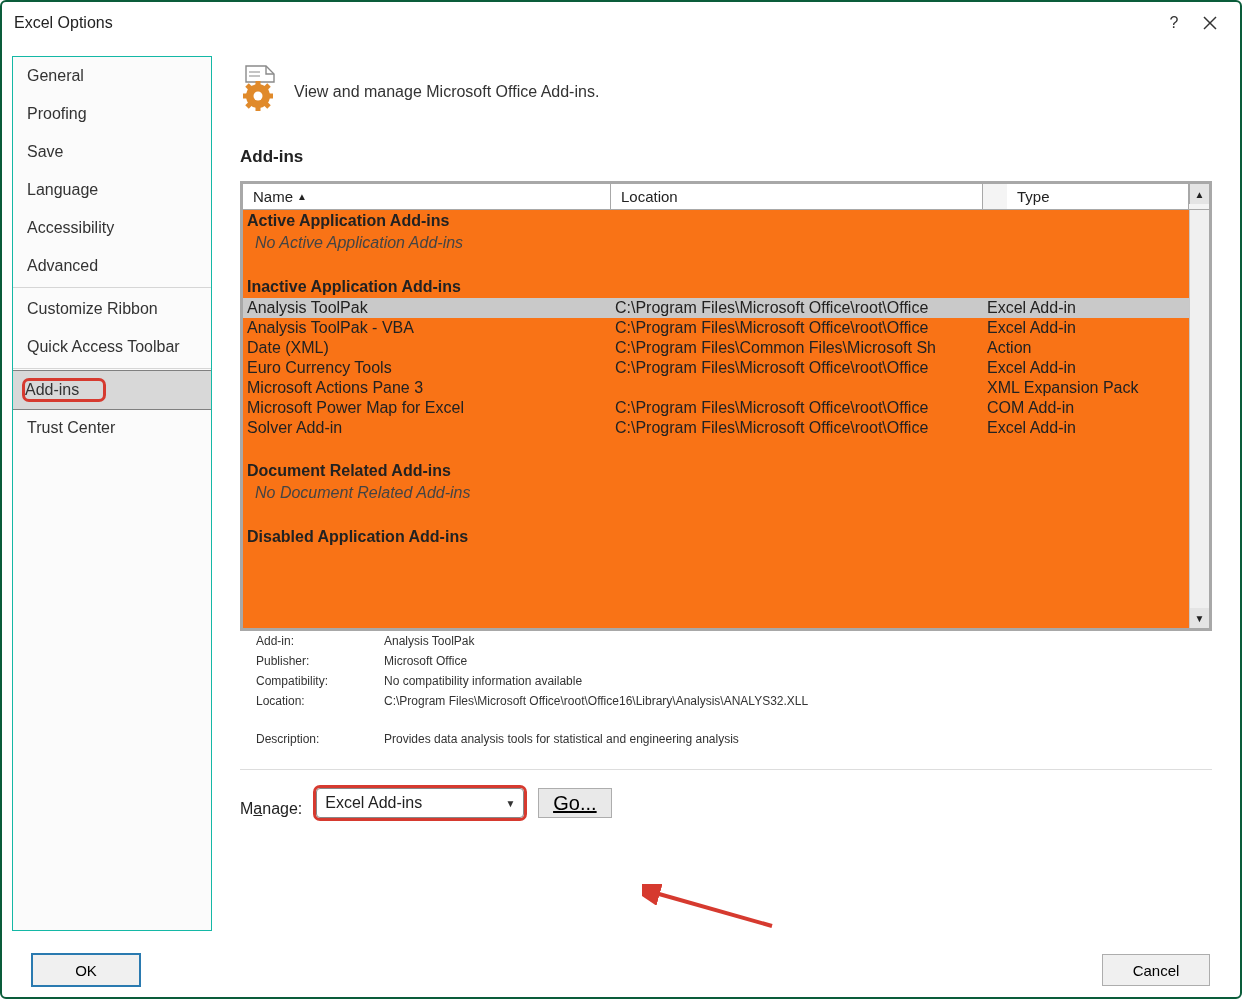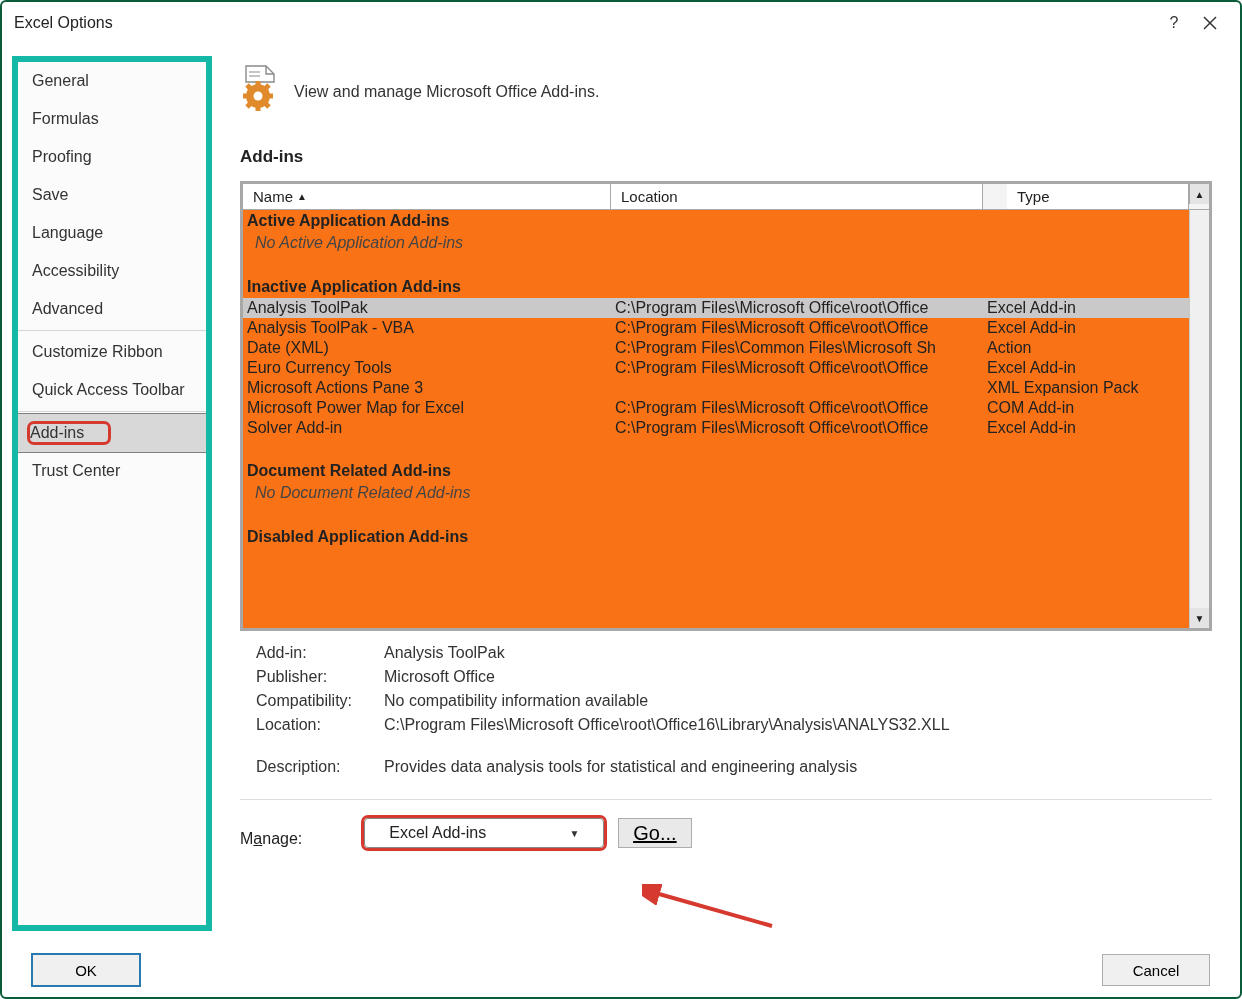--- a/index.html
+++ b/index.html
@@ -30,21 +30,21 @@
     color: #333;
     cursor: pointer;
   }
   .main {
     display: flex;
     height: calc(100% - 42px - 54px);
   }
   .sidebar {
     width: 200px;
     margin: 12px 0 12px 10px;
-    border: 6px solid #14b8a6;
+    border: 1px solid #14b8a6;
     background: #fbfbfb;
     overflow: hidden;
   }
   .sidebar-item {
     padding: 10px 14px;
     cursor: pointer;
     font-size: 16px;
     color: #333;
   }
   .sidebar-divider {
@@ -149,47 +149,45 @@
   }
   .sb-btn {
     width: 20px; height: 20px;
     display: flex; align-items: center; justify-content: center;
     background: #e4e4e4;
     font-size: 10px;
     cursor: pointer;
   }
   .sb-track { flex:1; }
   .details {
-    margin-top: 10px;
-    font-size: 16px;
+    font-size: 12px;
     padding-left: 16px;
   }
   .details-row { display: flex; padding: 3px 0; }
   .details-row.gap { margin-top: 18px; }
   .details-label { width: 128px; color: #333; }
   .details-val { flex: 1; color: #333; }
   .hr { height: 1px; background: #ddd; margin: 20px 0 18px 0; }
   .manage-row {
     display: flex;
     align-items: flex-end;
     gap: 14px;
     font-size: 16px;
   }
   .manage-row .mlabel { }
   .manage-select {
-    width: 240px;
+    width: 208px;
     height: 30px;
     border: 1px solid #888;
     background: #fff;
     display: flex;
     align-items: center;
     justify-content: space-between;
-    padding: 0 24px;
-    cursor: pointer;
-    margin-left: 48px;
+    padding: 0 8px;
+    cursor: pointer;
   }
   .manage-select.red { outline: 3px solid #d63a2f; border-radius: 4px; }
   .chev { font-size: 10px; color: #333; }
   .go-btn {
     height: 30px;
     padding: 0 14px;
     border: 1px solid #adadad;
     background: #e9e9e9;
     cursor: pointer;
     font-size: 20px;
@@ -238,21 +236,20 @@
     <svg width="14" height="14" viewBox="0 0 14 14">
         <line x1="1" y1="1" x2="13" y2="13" stroke="#333" stroke-width="1.5"></line>
         <line x1="13" y1="1" x2="1" y2="13" stroke="#333" stroke-width="1.5"></line>
       </svg>
   </div>
 </div>
 
 <div class="main">
   <div class="sidebar">
     <div class="sidebar-item"><span>General</span></div>
-    <div class="sidebar-item"><span>Formulas</span></div>
     <div class="sidebar-item"><span>Proofing</span></div>
     <div class="sidebar-item"><span>Save</span></div>
     <div class="sidebar-item"><span>Language</span></div>
     <div class="sidebar-item"><span>Accessibility</span></div>
     <div class="sidebar-item"><span>Advanced</span></div>
     <div class="sidebar-divider"></div>
     <div class="sidebar-item"><span>Customize Ribbon</span></div>
     <div class="sidebar-item"><span>Quick Access Toolbar</span></div>
     <div class="sidebar-divider"></div>
     <div class="sidebar-item selected"><span class="highlight-red" style="display:inline-block;padding:2px 26px 2px 2px;margin:-4px -4px;border-radius:6px;"><span>Add-ins</span></span></div>

